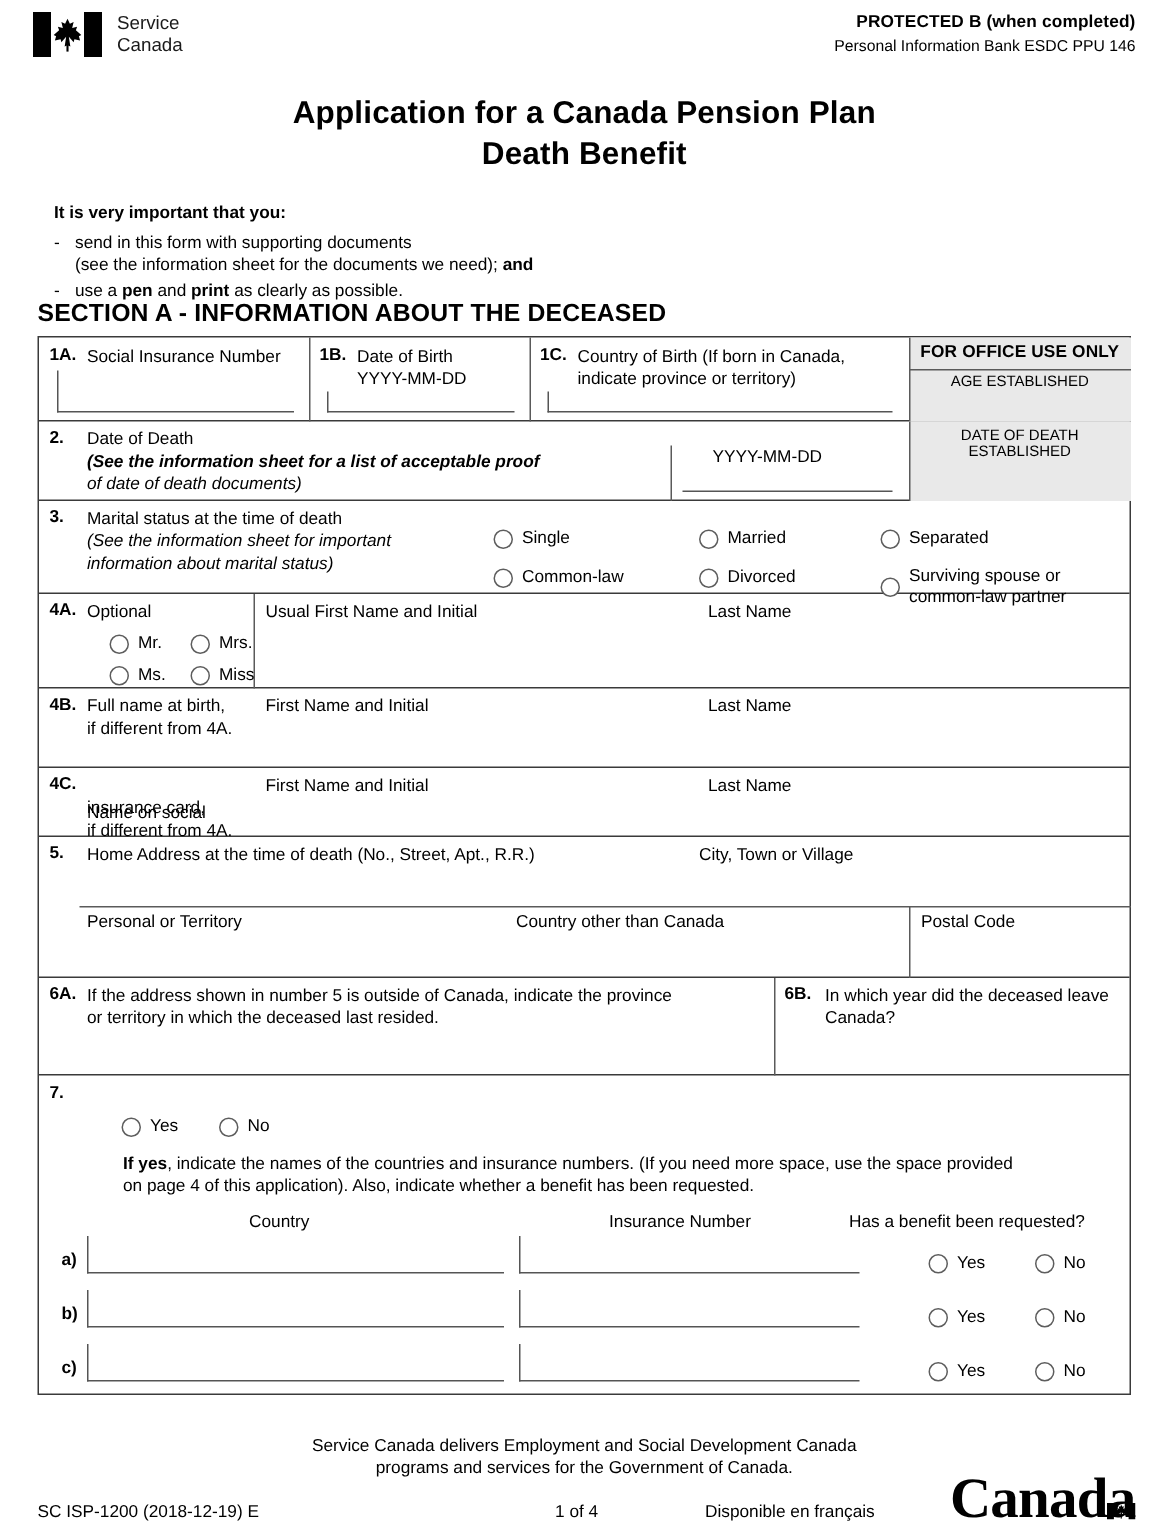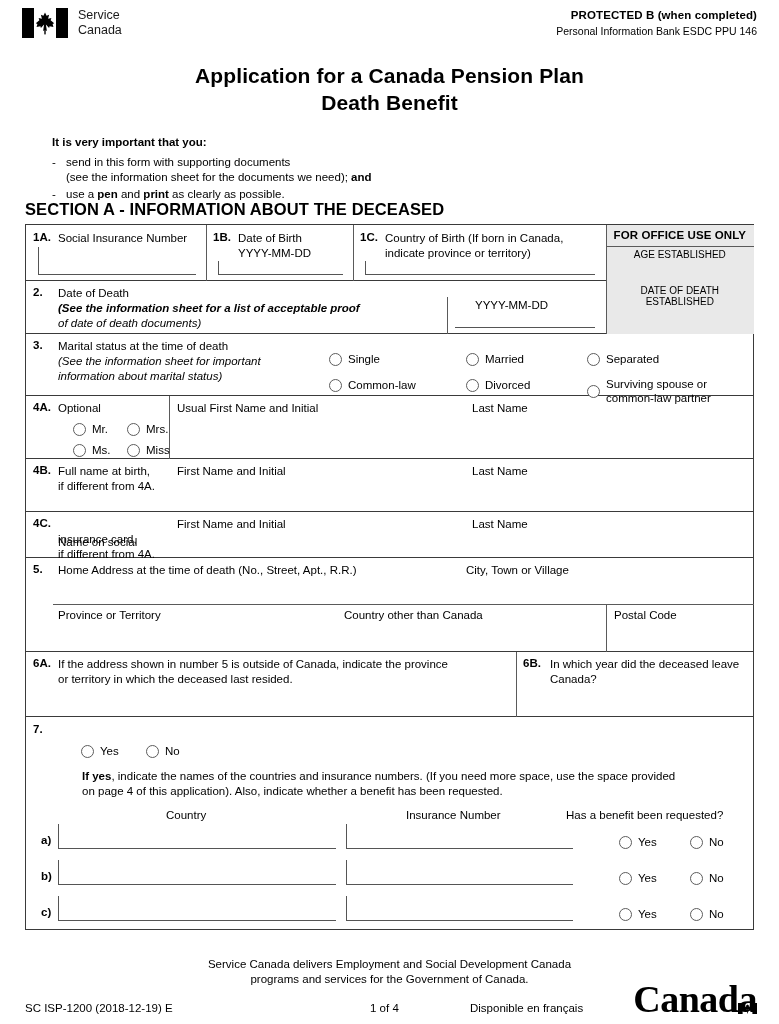--- a/index.html
+++ b/index.html
@@ -69,21 +69,21 @@
     font-size: 21px;
     font-weight: bold;
     line-height: 27px;
     letter-spacing: .1px;
   }
 
   
   .instr {
     position: absolute;
     top: 135px;
-    left: 52px;
+    left: 36px;
     font-size: 11.5px;
     line-height: 15.5px;
   }
   .instr .lead { font-weight: bold; margin-bottom: 4px; }
   .instr ul { list-style: none; margin: 0; padding: 0; }
   .instr li { position: relative; padding-left: 14px; margin-bottom: 1px; }
   .instr li .dash { position: absolute; left: 0; top: 0; }
   .instr li .l2 { display: block; }
   b, strong { font-weight: bold; }
 
@@ -398,21 +398,21 @@
     <div class="row" style="height:94px;">
       <div class="num" style="left:7px;top:5px;">5.</div>
       <div class="lbl" style="left:32px;top:5px;">Home Address at the time of death (No., Street, Apt., R.R.)</div>
       <div class="lbl" style="left:440px;top:5px;">City, Town or Village</div>
       <div class="wbox" style="left:32px;top:22px;width:400px;height:20px;border-left:none;border-bottom:none;"></div>
       <div class="wbox" style="left:440px;top:22px;width:281px;height:20px;border-left:none;border-bottom:none;"></div>
 
       <div class="hline" style="left:27px;top:46px;width:700.6px;"></div>
       <div class="vline" style="left:580px;top:46px;height:48px;"></div>
 
-      <div class="lbl" style="left:32px;top:50px;">Province or Territory</div>
+      <div class="lbl" style="left:32px;top:50px;">Personal or Territory</div>
       <div class="lbl" style="left:318px;top:50px;">Country other than Canada</div>
       <div class="lbl" style="left:588px;top:50px;">Postal Code</div>
       <div class="wbox" style="left:32px;top:66px;width:275px;height:22px;border-left:none;border-bottom:none;"></div>
       <div class="wbox" style="left:318px;top:66px;width:250px;height:22px;border-left:none;border-bottom:none;"></div>
       <div class="wbox" style="left:588px;top:66px;width:130px;height:22px;border-left:none;border-bottom:none;"></div>
     </div>
 
     <div class="row" style="height:65px;">
       <div class="vline" style="left:490px;top:0;height:65px;"></div>
       <div class="num" style="left:7px;top:5px;">6A.</div>

